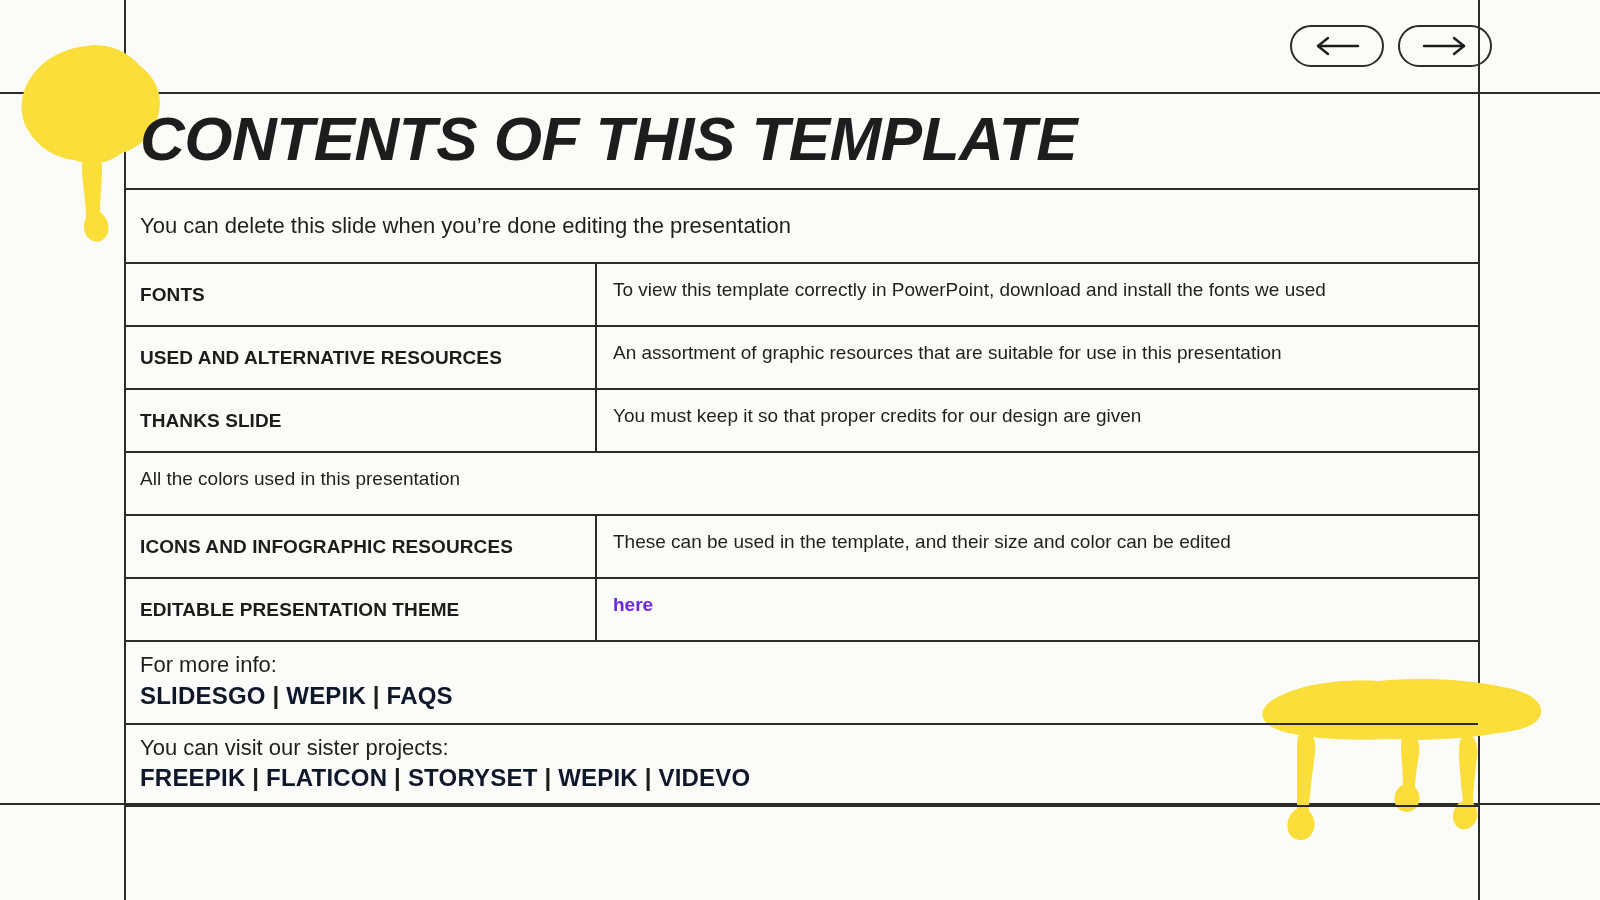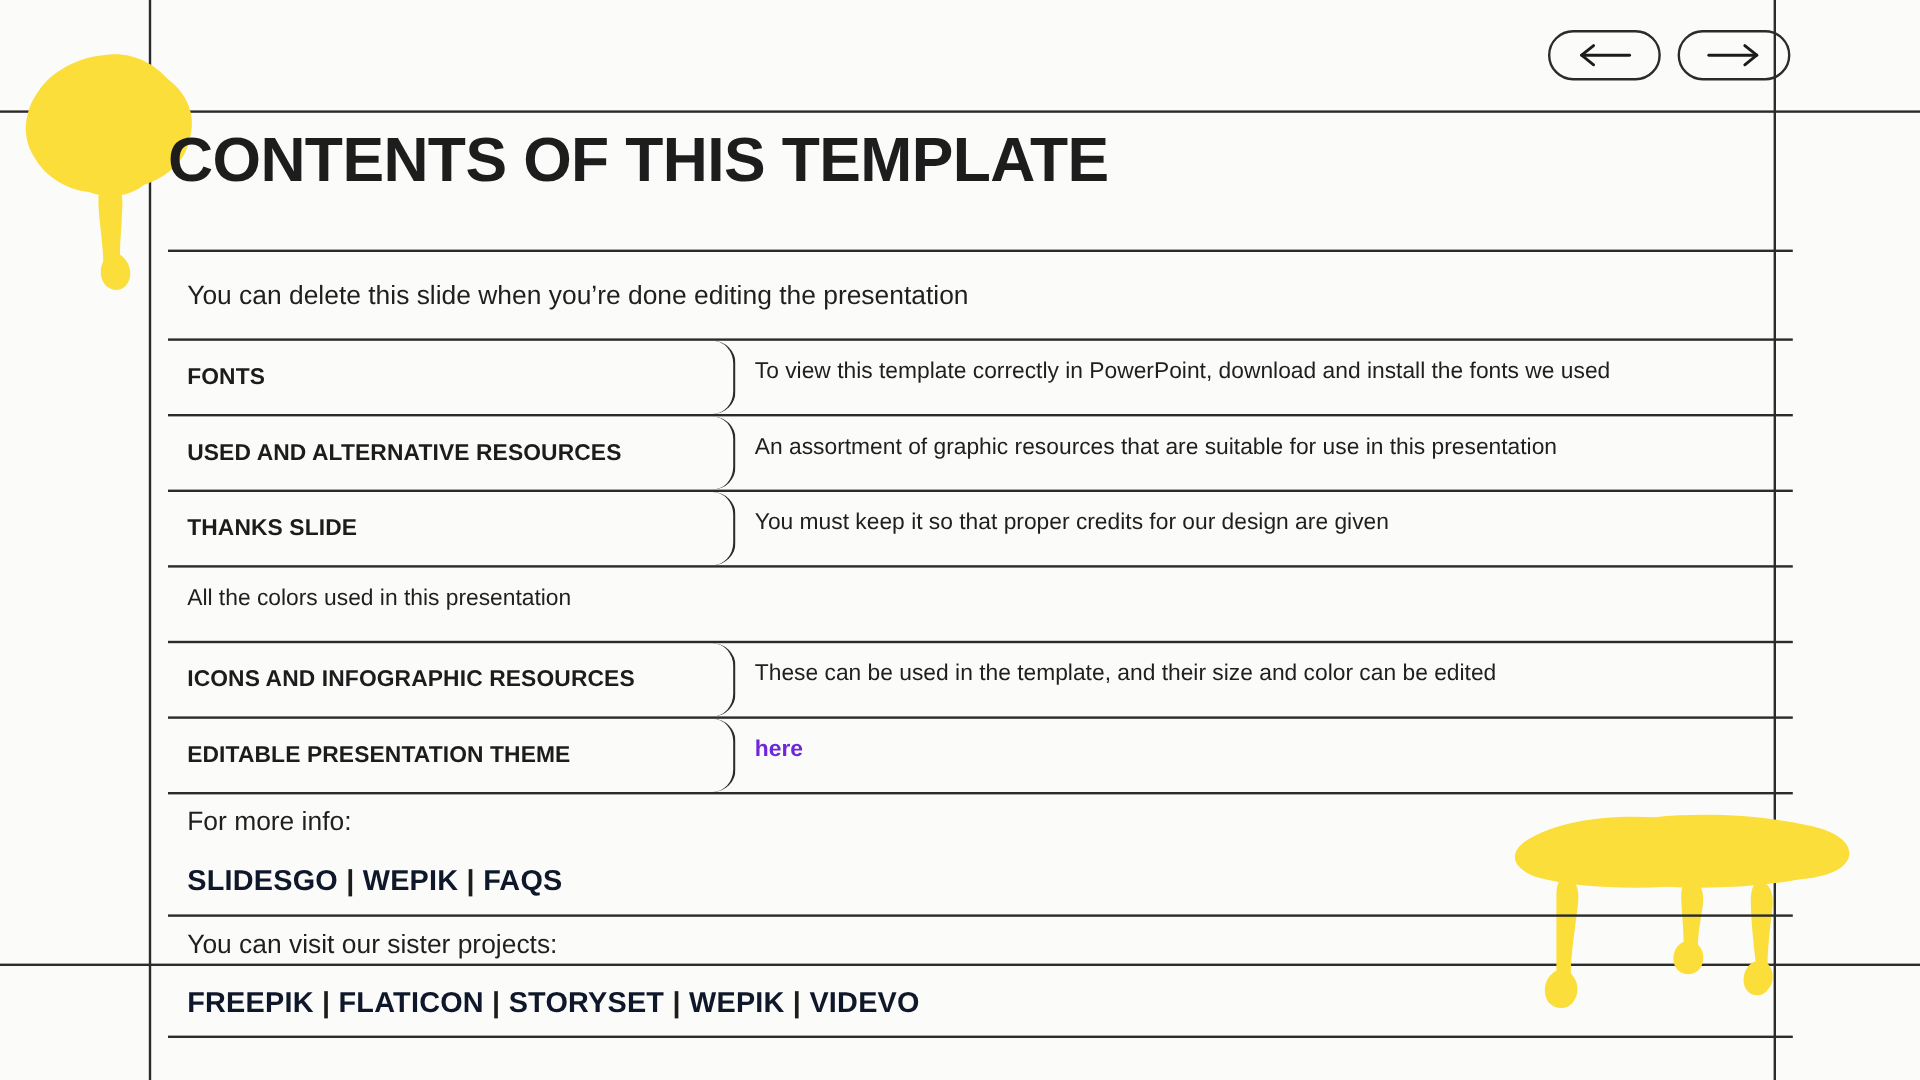--- a/index.html
+++ b/index.html
@@ -81,57 +81,56 @@
     cursor: pointer;
     padding: 0;
   }
   .nav-btn svg { display: block; }
 
   
   .title {
     position: absolute;
     left: 140px;
     top: 108px;
-    font-size: 52px;
+    font-size: 62px;
     font-weight: bold;
     letter-spacing: -0.5px;
     line-height: 1;
     color: #1d1d1d;
     white-space: nowrap;
+    font-style: italic;
   }
 
   
   .table {
     position: absolute;
     left: 124px;
-    top: 208px;
+    top: 188px;
     width: 1354px;
     border-top: 2px solid #2b2b2b;
-    margin-left: 16px;
   }
   .row {
     display: flex;
     border-bottom: 2px solid #2b2b2b;
     min-height: 61px;
     align-items: stretch;
   }
   .row.intro {
     min-height: 72px;
   }
   .cell-left {
     width: 473px;
     flex: none;
     display: flex;
     align-items: center;
     padding: 6px 16px 6px 16px;
     box-sizing: border-box;
     font-weight: bold;
     font-size: 19px;
     letter-spacing: 0.1px;
-    border-radius: 19px;
   }
   .row.has-divider .cell-left {
     border-right: 2px solid #2b2b2b;
   }
   .cell-right {
     flex: 1;
     display: flex;
     align-items: center;
     padding: 6px 16px 16px 16px;
     box-sizing: border-box;
@@ -156,21 +155,20 @@
 
   
   .foot-row {
     display: flex;
     flex-direction: column;
     justify-content: center;
     border-bottom: 2px solid #2b2b2b;
     padding: 9px 16px 12px 16px;
     box-sizing: border-box;
     min-height: 62px;
-    gap: 19px;
   }
   .foot-label {
     font-size: 22px;
     line-height: 1.25;
     color: #1f1f1f;
   }
   .foot-links {
     font-size: 24px;
     font-weight: bold;
     letter-spacing: 0.2px;

